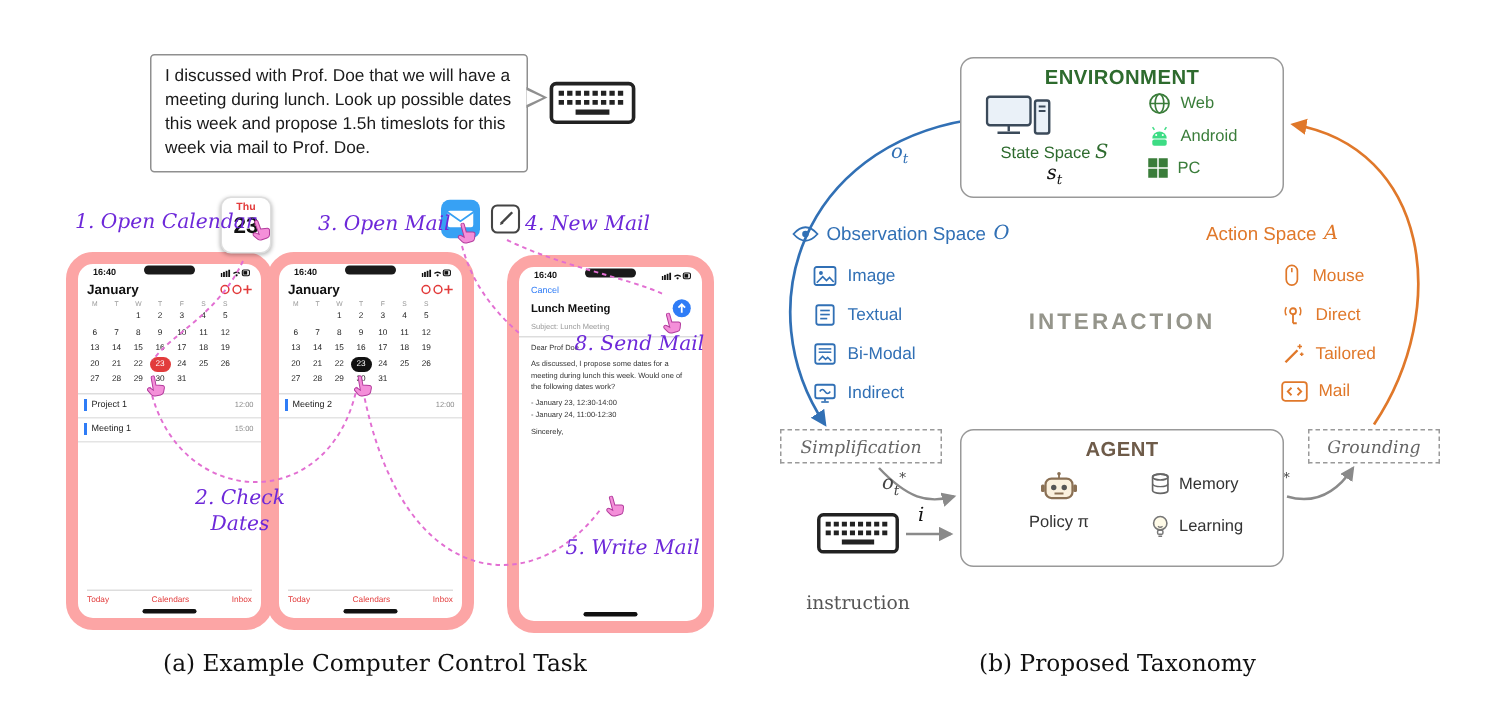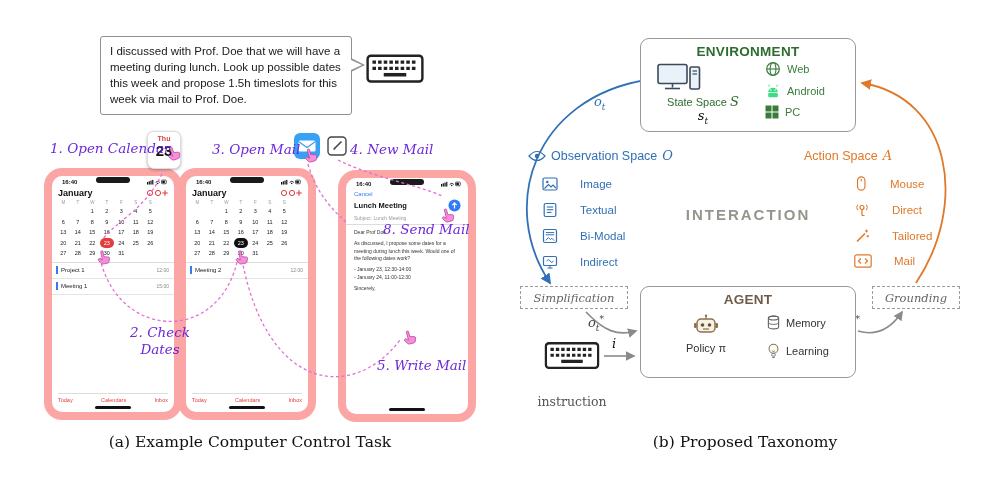--- a/index.html
+++ b/index.html
@@ -54,21 +54,21 @@
   .env-title{color:#2e6b2e}
   .agent-title{color:#6e5b49}
   .tbox .inner{position:absolute;display:flex;align-items:center;gap:6px}
   .plat{color:#3a7d3a;font-size:11px}
   .agent-text{color:#333;font-size:11px}
   .interaction{position:absolute;left:640px;top:206px;width:216px;text-align:center;font-weight:bold;font-size:15px;color:#95958b;letter-spacing:2px;z-index:2}
   .space-head{position:absolute;display:flex;align-items:center;gap:5px;font-size:12.5px;z-index:2;white-space:nowrap}
   .obs{color:#3170b5}
   .act{color:#e0782a}
   .sym{font-family:"DejaVu Serif",serif;font-style:italic;font-size:13px}
-  .tax-item{position:absolute;display:flex;align-items:center;gap:22px;font-size:11.5px;z-index:2}
+  .tax-item{position:absolute;display:flex;align-items:center;gap:7px;font-size:11.5px;z-index:2}
   .dashbox{position:absolute;border:1.3px dashed #9a9a9a;background:#fff;display:flex;align-items:center;justify-content:center;font-family:"DejaVu Serif",serif;font-style:italic;font-size:11.5px;color:#666;z-index:4}
   .mvar{position:absolute;font-family:"DejaVu Serif",serif;font-style:italic;font-size:13px;z-index:2;white-space:nowrap}
   .mvar sub{font-size:9px}
   .mvar sup{font-size:9px}
   .instr-label{position:absolute;font-family:"DejaVu Serif",serif;font-size:12.5px;color:#555;text-align:center;z-index:2}
 </style>
 </head>
 <body>
 
 <div id="stage">

